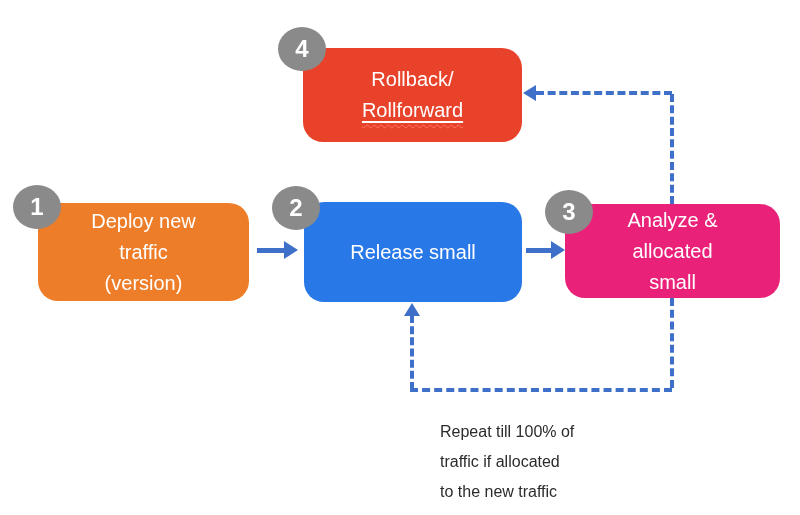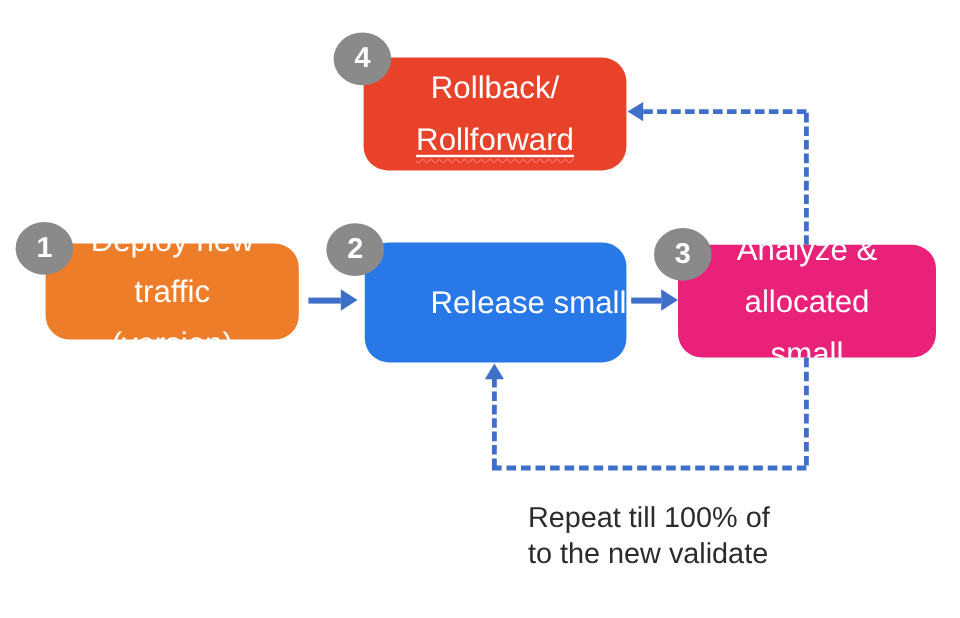--- a/index.html
+++ b/index.html
@@ -5,25 +5,25 @@
   html,body { margin:0; padding:0; }
   body { font-family:"Liberation Sans", sans-serif; background:#ffffff; }
   #canvas {
     position:relative; width:800px; height:515px; background:#ffffff;
     overflow:hidden;
   }
   
   .step-box {
     position:absolute; border-radius:20px; color:#ffffff;
     display:flex; flex-direction:column; justify-content:center; align-items:center;
-    text-align:center; font-size:26px; line-height:31px; font-weight:400;gap:12px;
+    text-align:center; font-size:20px; line-height:31px; font-weight:400;
   }
   .step-box .line { display:block; white-space:nowrap; }
-  #box1 { left:38px;  top:203px; width:211px; height:80px;  }
-  #box2 { left:304px; top:202px; width:218px; height:100px;align-items:flex-end; }
+  #box1 { left:38px;  top:203px; width:211px; height:98px;  }
+  #box2 { left:304px; top:202px; width:218px; height:100px; }
   #box3 { left:565px; top:204px; width:215px; height:94px;  }
   #box4 { left:303px; top:48px;  width:219px; height:94px;  }
   .u-wavy  { text-decoration:underline wavy rgba(255,120,110,0.9); text-decoration-thickness:1px; text-underline-offset:7px; }
   .u-solid { text-decoration:underline solid #ffffff; text-decoration-thickness:2px; text-underline-offset:4px; }
   
   .badge {
     position:absolute; width:48px; height:44px; border-radius:50%;
     display:flex; justify-content:center; align-items:center;
     color:#ffffff; font-size:24px; font-weight:700; z-index:3;
   }
@@ -51,21 +51,21 @@
                 border-right:13px solid #3F70C9; }
   #dashB-v1 { left:670px; top:298px; height:90px; }
   #dashB-h  { left:410px; top:388px; width:262px; }
   #dashB-v2 { left:410px; top:315px; height:75px; }
   #dashB-head { position:absolute; left:404px; top:303px; width:0; height:0;
                 border-left:8px solid transparent; border-right:8px solid transparent;
                 border-bottom:13px solid #3F70C9; }
   
   #caption {
     position:absolute; left:440px; top:417px; width:290px;
-    font-size:24px; line-height:30px; color:#2b2b2b; text-align:left;
+    font-size:16px; line-height:30px; color:#2b2b2b; text-align:left;
   }
   #caption .line { display:block; white-space:nowrap; }
 </style>
 </head>
 <body>
 
 <div id="canvas">
 
   <div class="step-box" id="box4" style="background-color: rgb(232, 67, 42);">
     <span class="line">Rollback/</span>
@@ -118,16 +118,17 @@
 
   <div>
     <div class="dash-v" id="dashB-v1"></div>
     <div class="dash-h" id="dashB-h"></div>
     <div class="dash-v" id="dashB-v2"></div>
     <div id="dashB-head"></div>
   </div>
 
   <div id="caption">
     <span class="line">Repeat till 100% of</span>
-    <span class="line">to the new validate</span>
+    <span class="line">traffic if allocated</span>
+    <span class="line">to the new traffic</span>
   </div>
 
 </div>
 
 </body></html>

